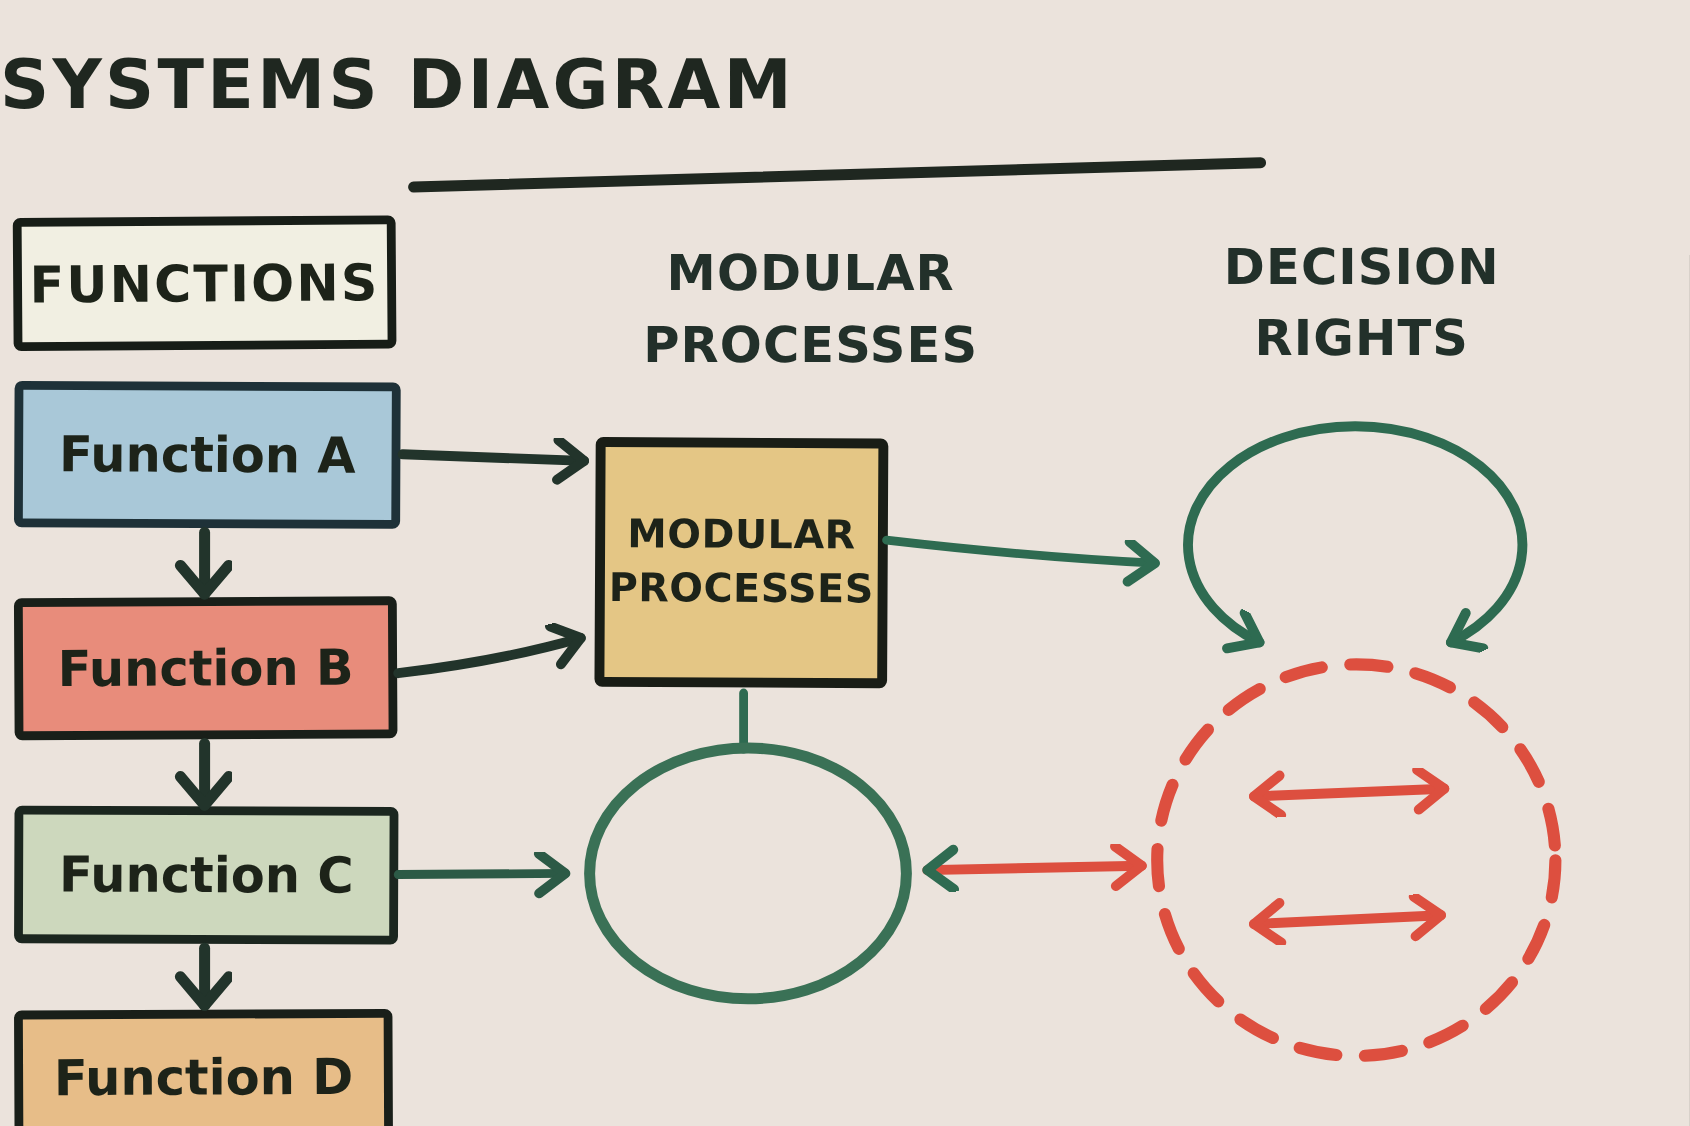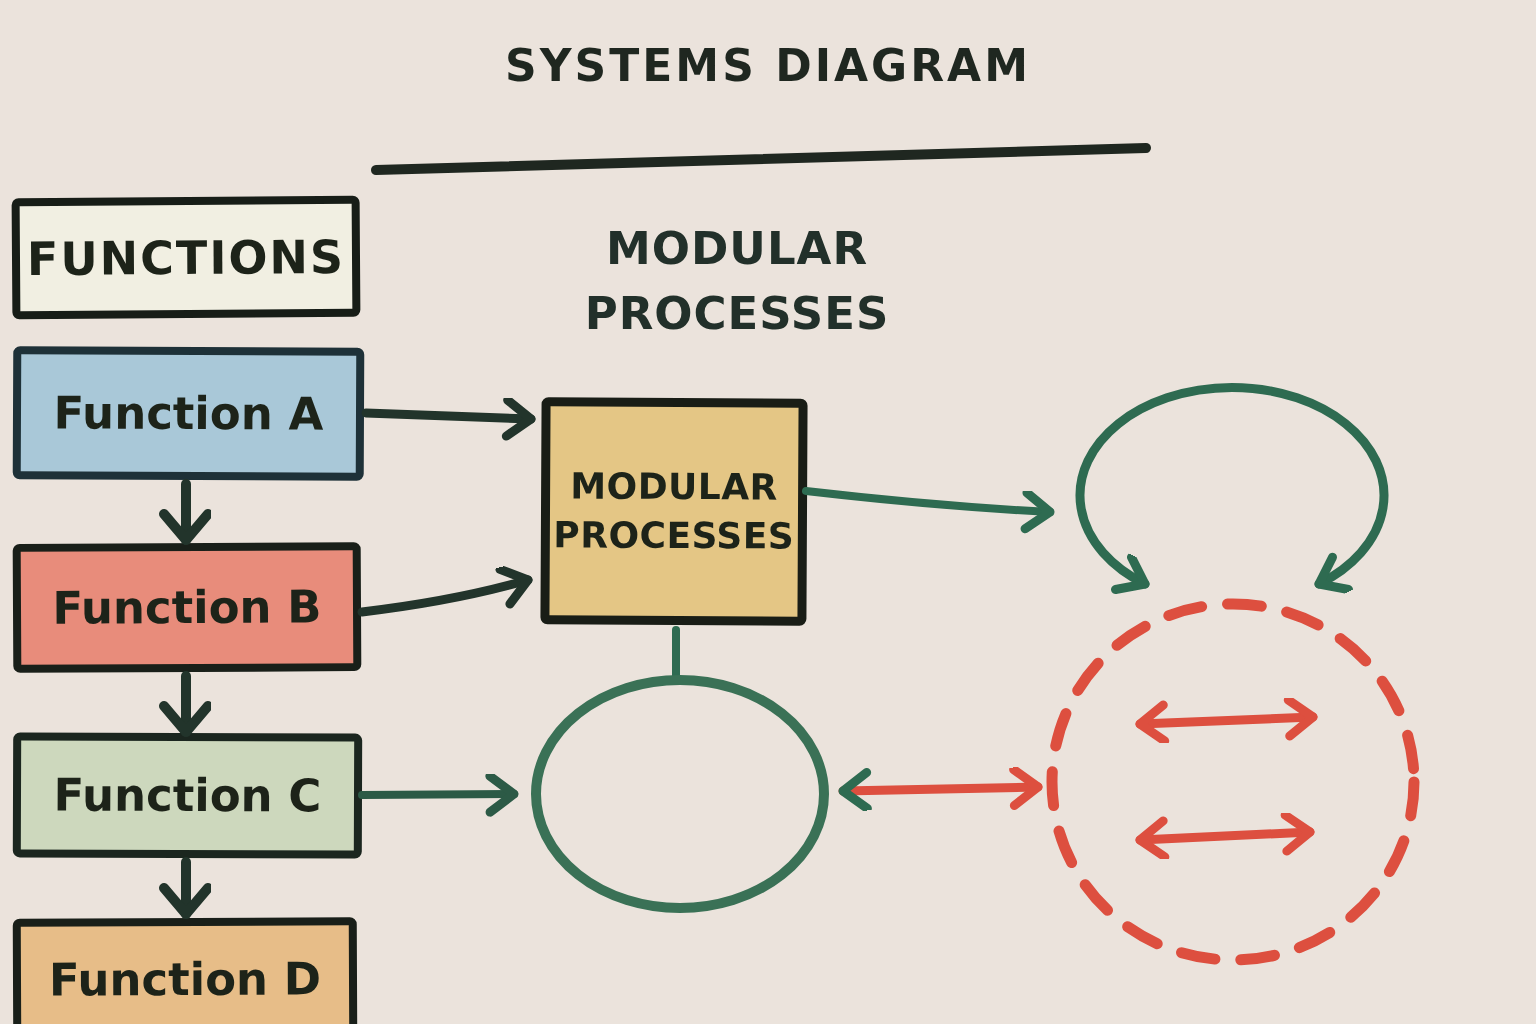--- a/index.html
+++ b/index.html
@@ -3,22 +3,22 @@
 <meta charset="utf-8">
 <style>
   html,body{margin:0;padding:0;background:#c9c2bc;}
   .canvas{
     position:relative;width:1536px;height:1024px;overflow:hidden;
     background:#ebe3dc;
     font-family:"DejaVu Sans", sans-serif;
     color:#20261f;
   }
   .title{
-    position:absolute;left:0;top:40px;width:1536px;text-align:center;
-    font-size:44px;font-weight:bold;letter-spacing:3px;color:#1f2720;
+    position:absolute;left:0;top:40px;width:1536px;
+    font-size:62px;font-weight:bold;letter-spacing:3px;color:#1f2720;
   }
   .col-header{
     position:absolute;text-align:center;white-space:pre-line;
     font-size:45px;font-weight:bold;line-height:1.45;letter-spacing:1px;color:#22302a;
   }
   .col-header.modular{left:537px;top:216px;width:400px;}
   .col-header.decision{left:1038px;top:210px;width:400px;}
   .node{
     position:absolute;display:flex;align-items:center;justify-content:center;
     box-sizing:border-box;border:8px solid #1c241e;border-radius:7px;
@@ -39,20 +39,22 @@
 </style>
 </head>
 <body>
 
 <div class="canvas">
 
   <div class="title">SYSTEMS DIAGRAM</div>
 
   <div class="col-header modular">MODULAR
 PROCESSES</div>
+  <div class="col-header decision">DECISION
+RIGHTS</div>
 
   <div class="node fn-header">
     <span class="lbl">FUNCTIONS</span>
   </div>
 
   <div class="node fn-a" style="background-color: rgb(169, 200, 216);">
     <span class="lbl">Function A</span>
   </div>
   <div class="node fn-b" style="background-color: rgb(232, 140, 123);">
     <span class="lbl">Function B</span>

